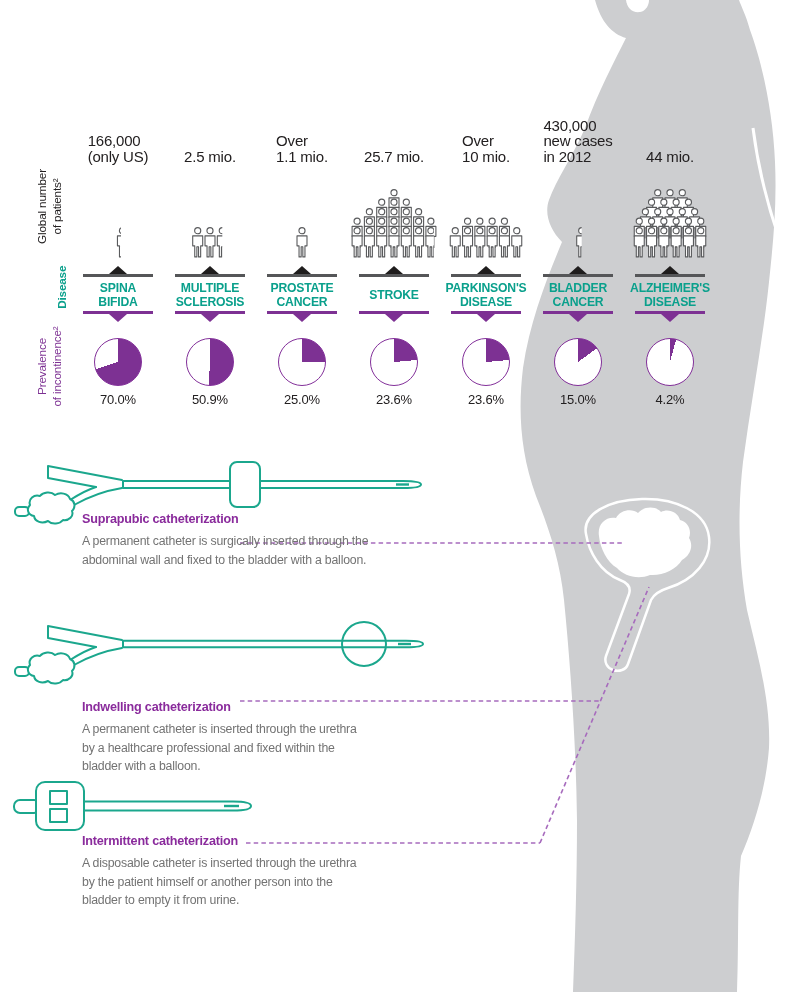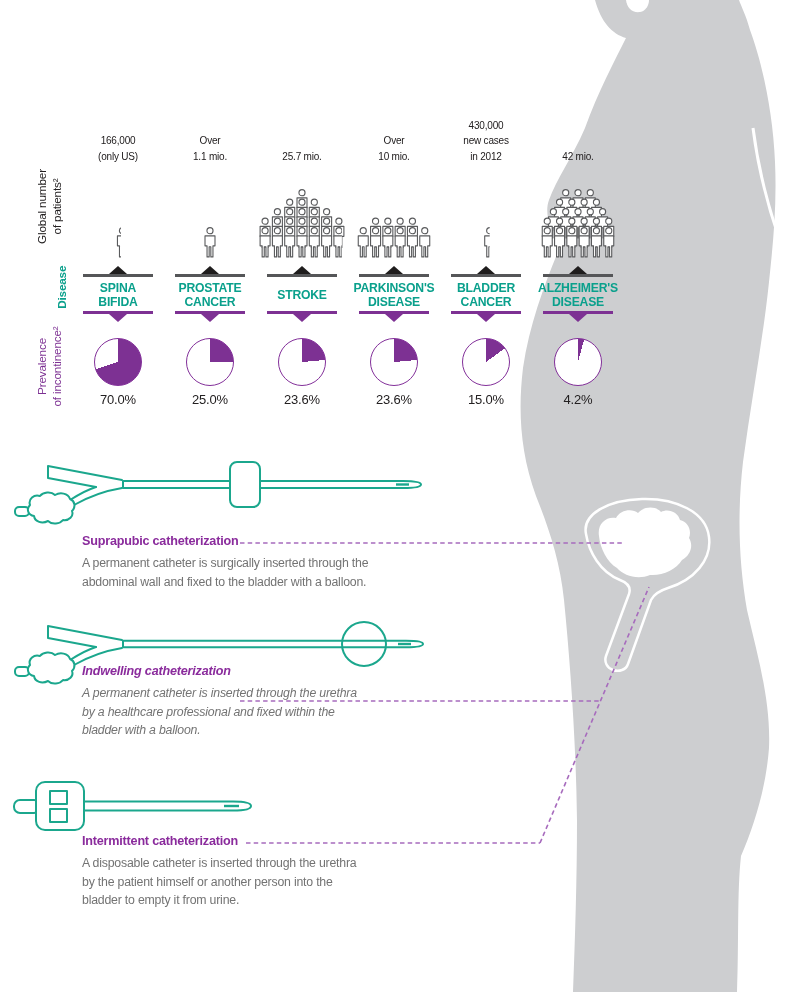--- a/index.html
+++ b/index.html
@@ -6,21 +6,21 @@
   #stage{position:relative;width:800px;height:992px;background:#fff;overflow:hidden;
          font-family:"Liberation Sans",sans-serif;color:#232021;}
   #bg{position:absolute;left:0;top:0;width:800px;height:992px;}
   svg{overflow:visible;}
 
   
   #columns{position:absolute;left:72px;top:110px;width:636px;
            display:grid;grid-template-columns:repeat(8,1fr);}
   .col{display:flex;flex-direction:column;align-items:center;}
   .num{height:54px;display:flex;align-items:flex-end;justify-content:center;
-       text-align:center;white-space:pre-line;font-size:10px;line-height:15.5px;
+       white-space:pre-line;font-size:15px;line-height:15.5px;
        letter-spacing:-0.2px;color:#232021;}
   .icons{margin-top:4px;width:92px;height:92px;}
   .marker-top{margin-top:6px;display:flex;flex-direction:column;align-items:center;}
   .tri-up{width:0;height:0;border-left:9px solid transparent;border-right:9px solid transparent;
           border-bottom:8px solid #1f1d1d;}
   .bar-dark{width:70px;height:3px;background:#555658;}
   .dlabel{margin-top:2px;height:32px;display:flex;align-items:center;justify-content:center;
           text-align:center;white-space:pre-line;color:#0aa08c;font-weight:700;
           font-size:12.2px;line-height:14.5px;letter-spacing:-0.2px;}
   .marker-bot{display:flex;flex-direction:column;align-items:center;}
@@ -37,21 +37,21 @@
   #vl-patients{left:-26px;top:192px;color:#232021;}
   #vl-disease{left:-13px;top:280px;color:#0aa08c;font-weight:700;}
   #vl-prevalence{left:-26px;top:352px;color:#7d3193;}
 
   
   .cath{position:absolute;}
   #cath1{left:8px;top:454px;width:420px;height:74px;}
   #cath2{left:8px;top:616px;width:420px;height:74px;}
   #cath3{left:8px;top:776px;width:260px;height:62px;}
   .cat-text{position:absolute;left:82px;width:340px;}
-  #ct1{top:534px;} #ct2{top:664px;font-style:italic;} #ct3{top:834px;}
+  #ct1{top:512px;} #ct2{top:700px;} #ct3{top:834px;}
   .cat-title{color:#8a2b9c;font-size:12.6px;font-weight:700;letter-spacing:-0.2px;}
   .cat-desc{margin-top:6px;font-size:12.3px;line-height:18.5px;letter-spacing:-0.2px;
             color:#737373;white-space:pre-line;}
   .teal-stroke{stroke:#1ba78d;stroke-width:2;fill:none;stroke-linejoin:round;stroke-linecap:round;}
   .teal-fill{stroke:#1ba78d;stroke-width:2;fill:#ffffff;stroke-linejoin:round;}
 </style>
 </head>
 <body>
 
 <div id="stage">
@@ -115,20 +115,42 @@
           <div class="bar-dark"></div>
         </div>
         <div class="dlabel">SPINA
 BIFIDA</div>
         <div class="marker-bot">
           <div class="bar-purple"></div>
           <div class="tri-down"></div>
         </div>
         <div class="pie" style="background: conic-gradient(rgb(125, 49, 147) 0deg, rgb(125, 49, 147) 70%, rgb(255, 255, 255) 70%, rgb(255, 255, 255) 100%);"></div>
         <div class="pct">70.0%</div>
+      </div>
+      <div class="col">
+        <div class="num">2.5 mio.</div>
+        <svg class="icons" viewBox="0 0 92 92">
+          <use href="#person" x="26.299999999999997" y="58" width="14.8" height="33"></use>
+          <use href="#person" x="38.599999999999994" y="58" width="14.8" height="33"></use>
+          <svg x="50.9" y="58" width="7.4" height="33" style="overflow: hidden;">
+            <use href="#person" width="14.8" height="33"></use>
+          </svg>
+        </svg>
+        <div class="marker-top">
+          <div class="tri-up"></div>
+          <div class="bar-dark"></div>
+        </div>
+        <div class="dlabel">MULTIPLE
+SCLEROSIS</div>
+        <div class="marker-bot">
+          <div class="bar-purple"></div>
+          <div class="tri-down"></div>
+        </div>
+        <div class="pie" style="background: conic-gradient(rgb(125, 49, 147) 0deg, rgb(125, 49, 147) 50.9%, rgb(255, 255, 255) 50.9%, rgb(255, 255, 255) 100%);"></div>
+        <div class="pct">50.9%</div>
       </div>
       <div class="col">
         <div class="num">Over
 1.1 mio.</div>
         <svg class="icons" viewBox="0 0 92 92">
           <use href="#person" x="38.6" y="58" width="14.8" height="33"></use>
         </svg>
         <div class="marker-top">
           <div class="tri-up"></div>
           <div class="bar-dark"></div>
@@ -227,21 +249,21 @@
         <div class="dlabel">BLADDER
 CANCER</div>
         <div class="marker-bot">
           <div class="bar-purple"></div>
           <div class="tri-down"></div>
         </div>
         <div class="pie" style="background: conic-gradient(rgb(125, 49, 147) 0deg, rgb(125, 49, 147) 15%, rgb(255, 255, 255) 15%, rgb(255, 255, 255) 100%);"></div>
         <div class="pct">15.0%</div>
       </div>
       <div class="col">
-        <div class="num">42 mio.</div>
+        <div class="num">44 mio.</div>
         <svg class="icons" viewBox="0 0 92 92">
           <use href="#person" x="26.299999999999997" y="20" width="14.8" height="33"></use>
           <use href="#person" x="38.599999999999994" y="20" width="14.8" height="33"></use>
           <use href="#person" x="50.9" y="20" width="14.8" height="33"></use>
           <use href="#person" x="20.15" y="29.5" width="14.8" height="33"></use>
           <use href="#person" x="32.45" y="29.5" width="14.8" height="33"></use>
           <use href="#person" x="44.75" y="29.5" width="14.8" height="33"></use>
           <use href="#person" x="57.050000000000004" y="29.5" width="14.8" height="33"></use>
           <use href="#person" x="14" y="39" width="14.8" height="33"></use>
           <use href="#person" x="26.3" y="39" width="14.8" height="33"></use>

